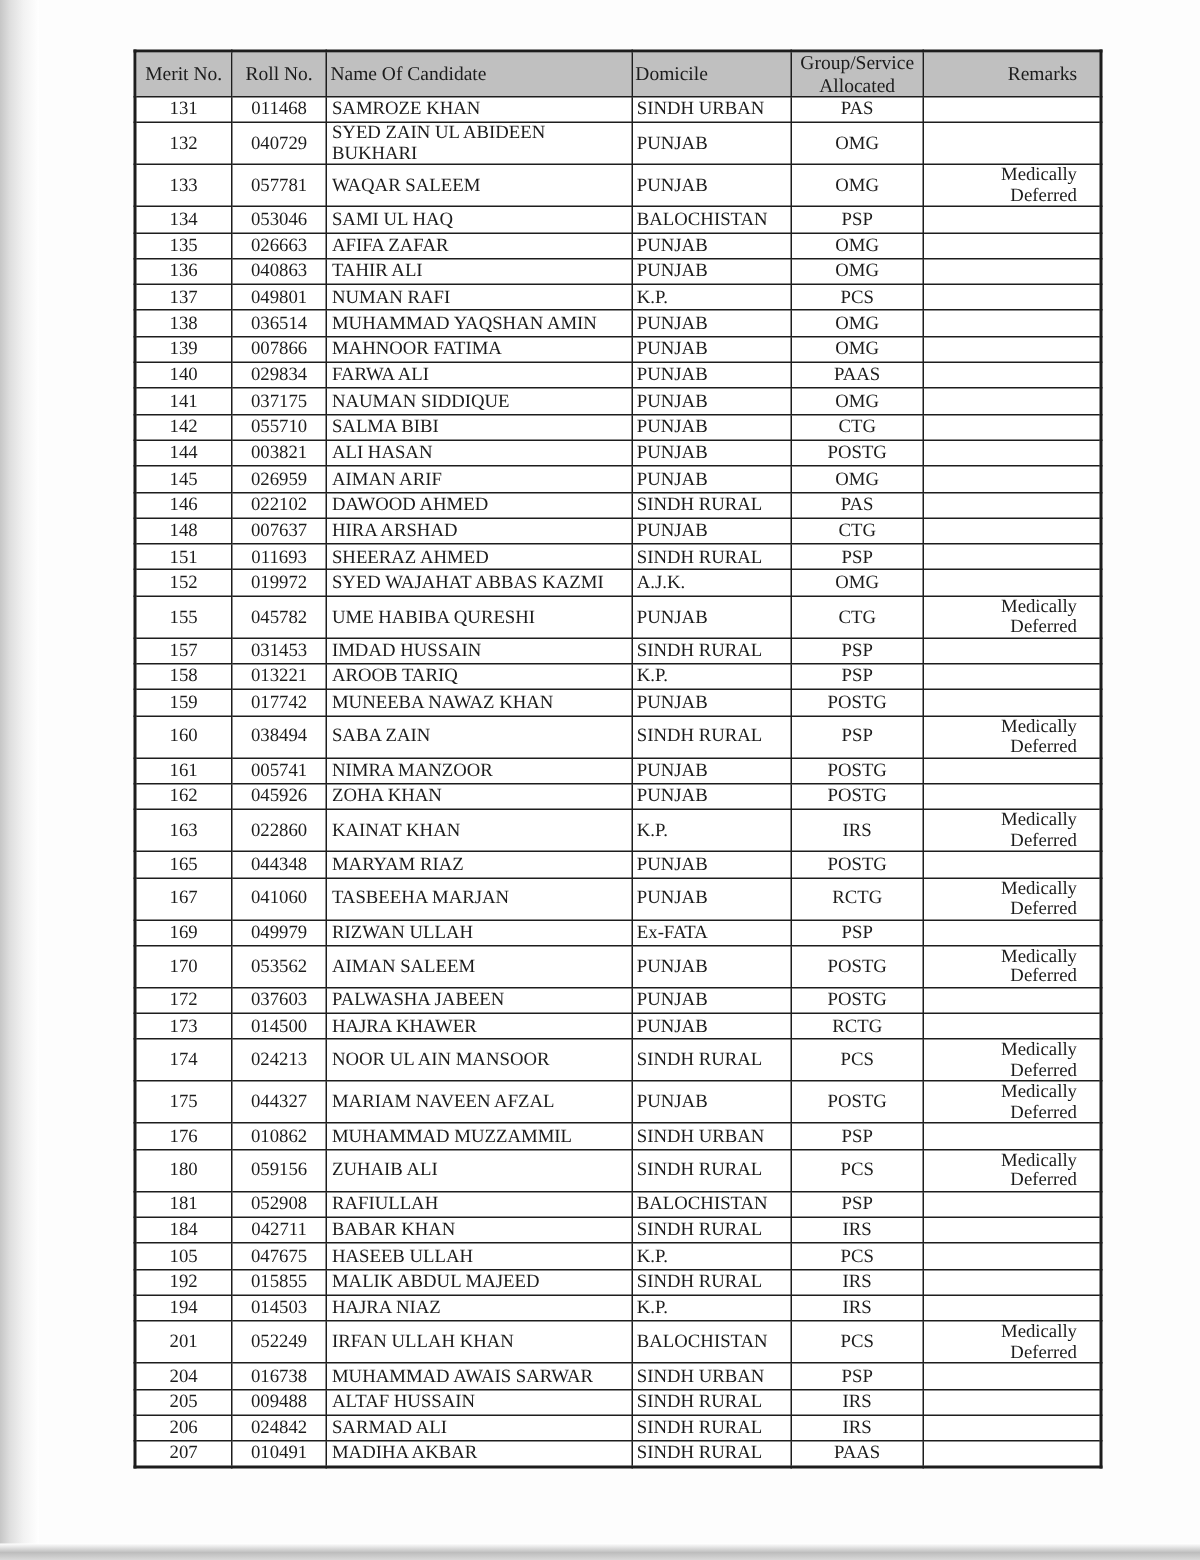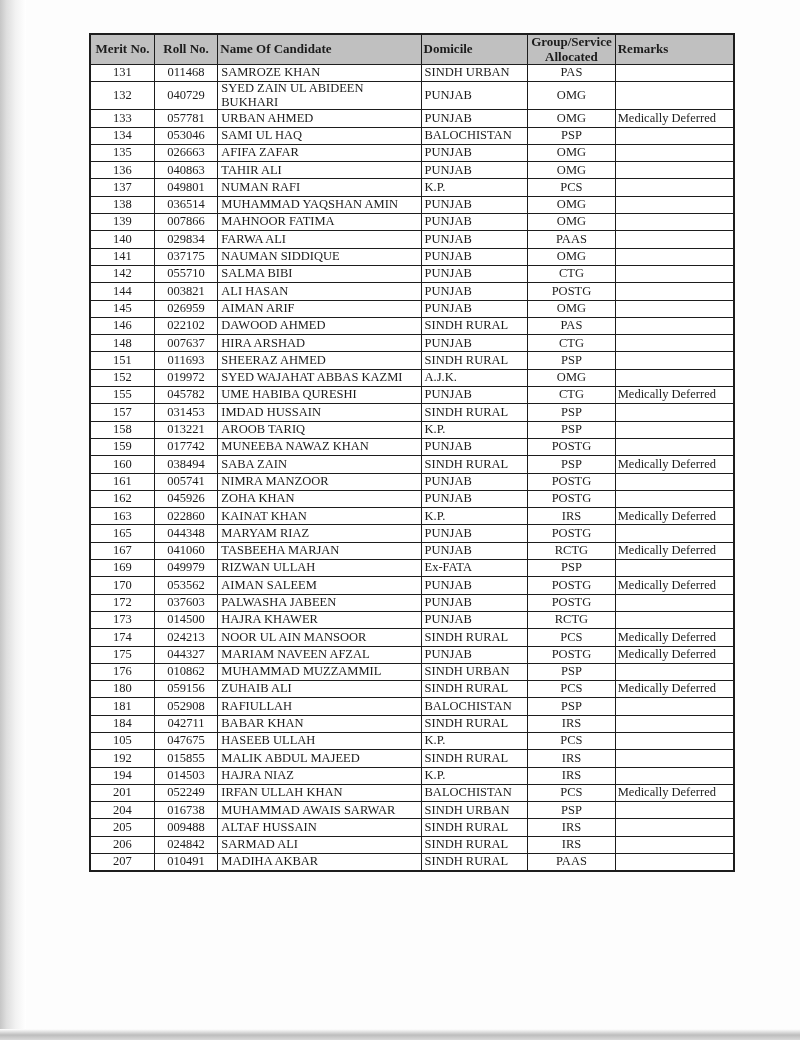--- a/index.html
+++ b/index.html
@@ -33,40 +33,40 @@
     border: 2px solid var(--border);
     filter: blur(0.25px);
   }
   th, td {
     border: 1px solid var(--border);
     color: var(--text);
     overflow: hidden;
   }
   th {
     background: var(--header-bg);
-    font-weight: bold;
+    font-weight: normal;
     font-size: 13px;
     line-height: 14.5px;
     height: 30px;
     text-align: center;
     padding: 0 2px;
   }
   td {
     height: 17.3px;
     font-size: 12.5px;
     line-height: 13.5px;
     padding: 0 3px;
     background: #fff;
   }
   .col0 { width: 64px;  text-align: center; }
   .col1 { width: 63px;  text-align: center; }
   .col2 { width: 202px; text-align: left; }
   .col3 { width: 106px; text-align: left; }
   .col4 { width: 87px;  text-align: center; }
-  .col5 { width: 118px; text-align: left; padding: 0 2px; margin-left: 20px; }
+  .col5 { width: 118px; text-align: right; padding: 0 15px; margin-left: 20px; }
 </style>
 </head>
 <body>
 
 <div class="scan-left-edge"></div>
 <div class="scan-bottom-edge"></div>
 
 <table class="merit-table">
   <thead>
     <tr>
@@ -91,21 +91,21 @@
         <td class="col0">132</td>
         <td class="col1">040729</td>
         <td class="col2">SYED ZAIN UL ABIDEEN BUKHARI</td>
         <td class="col3">PUNJAB</td>
         <td class="col4">OMG</td>
         <td class="col5"></td>
       </tr>
       <tr>
         <td class="col0">133</td>
         <td class="col1">057781</td>
-        <td class="col2">URBAN AHMED</td>
+        <td class="col2">WAQAR SALEEM</td>
         <td class="col3">PUNJAB</td>
         <td class="col4">OMG</td>
         <td class="col5">Medically Deferred</td>
       </tr>
       <tr>
         <td class="col0">134</td>
         <td class="col1">053046</td>
         <td class="col2">SAMI UL HAQ</td>
         <td class="col3">BALOCHISTAN</td>
         <td class="col4">PSP</td>

